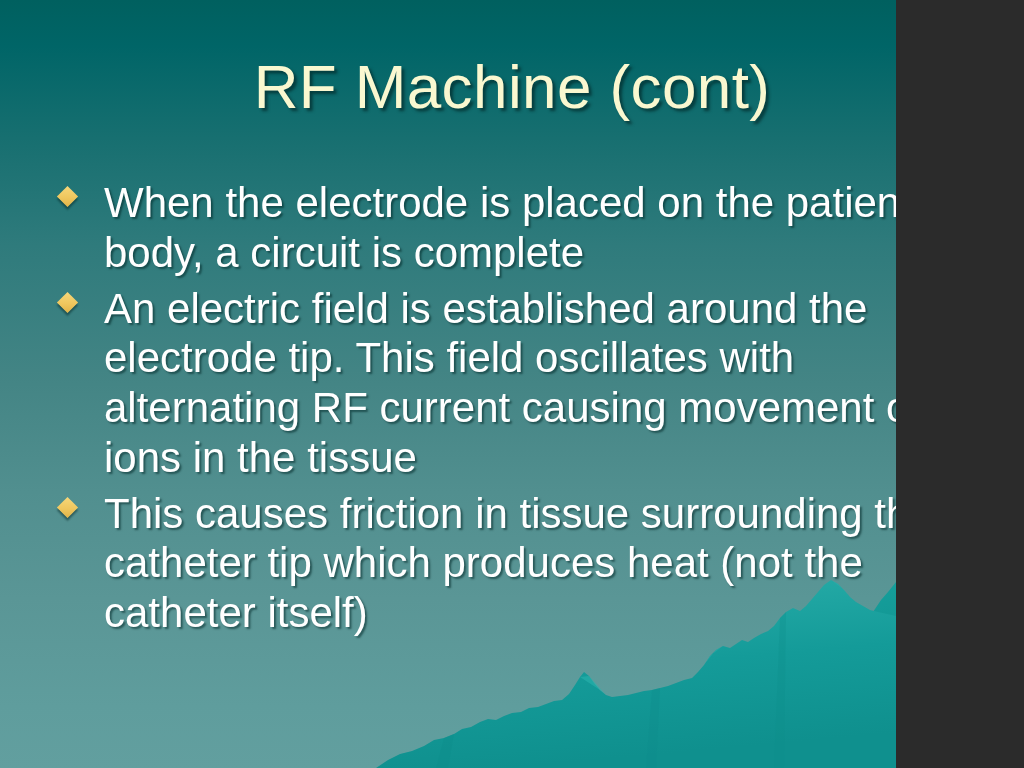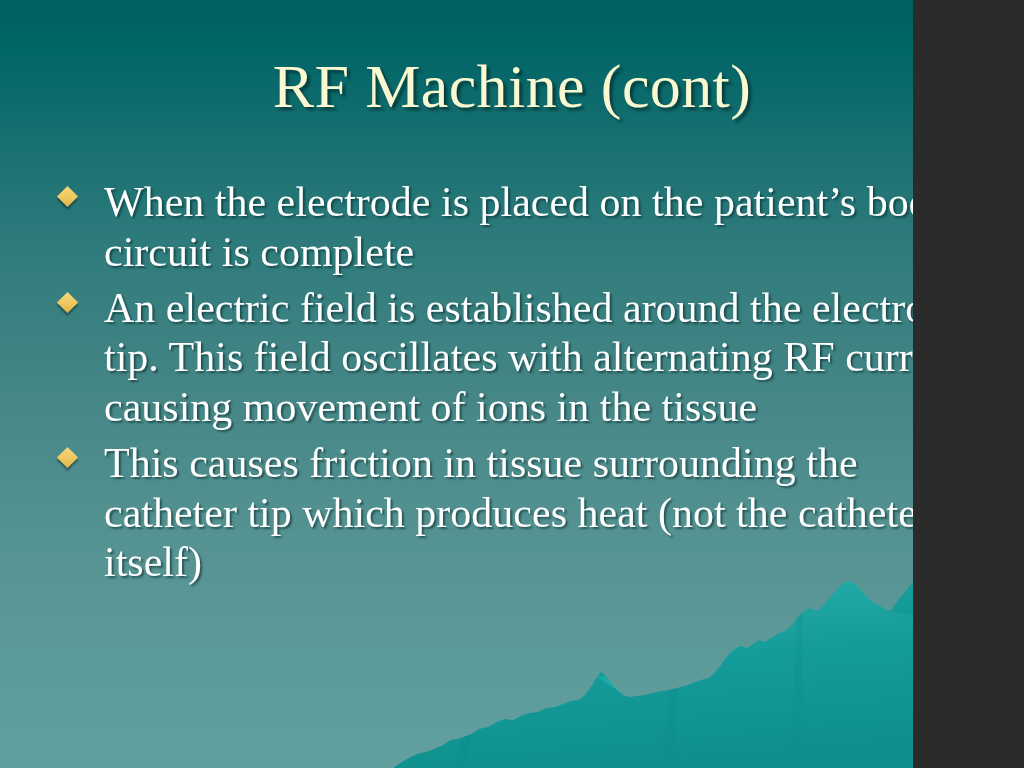--- a/index.html
+++ b/index.html
@@ -16,23 +16,22 @@
     background: linear-gradient(to bottom,
         #00605f 0%,
         #006567 6%,
         #176f70 18%,
         #2f7b7c 32%,
         #448585 50%,
         #518f8f 64%,
         #5a9696 78%,
         #5f9d9d 92%,
         #629f9f 100%);
-    font-family: Liberation Serif, serif;
+    font-family: Liberation Sans, sans-serif;
     user-select: none;
-    padding-left: 17px;
   }
 
   
   #deco {
     position: absolute;
     right: 0;
     bottom: 0;
     width: 520px;
     height: 200px;
     pointer-events: none;

